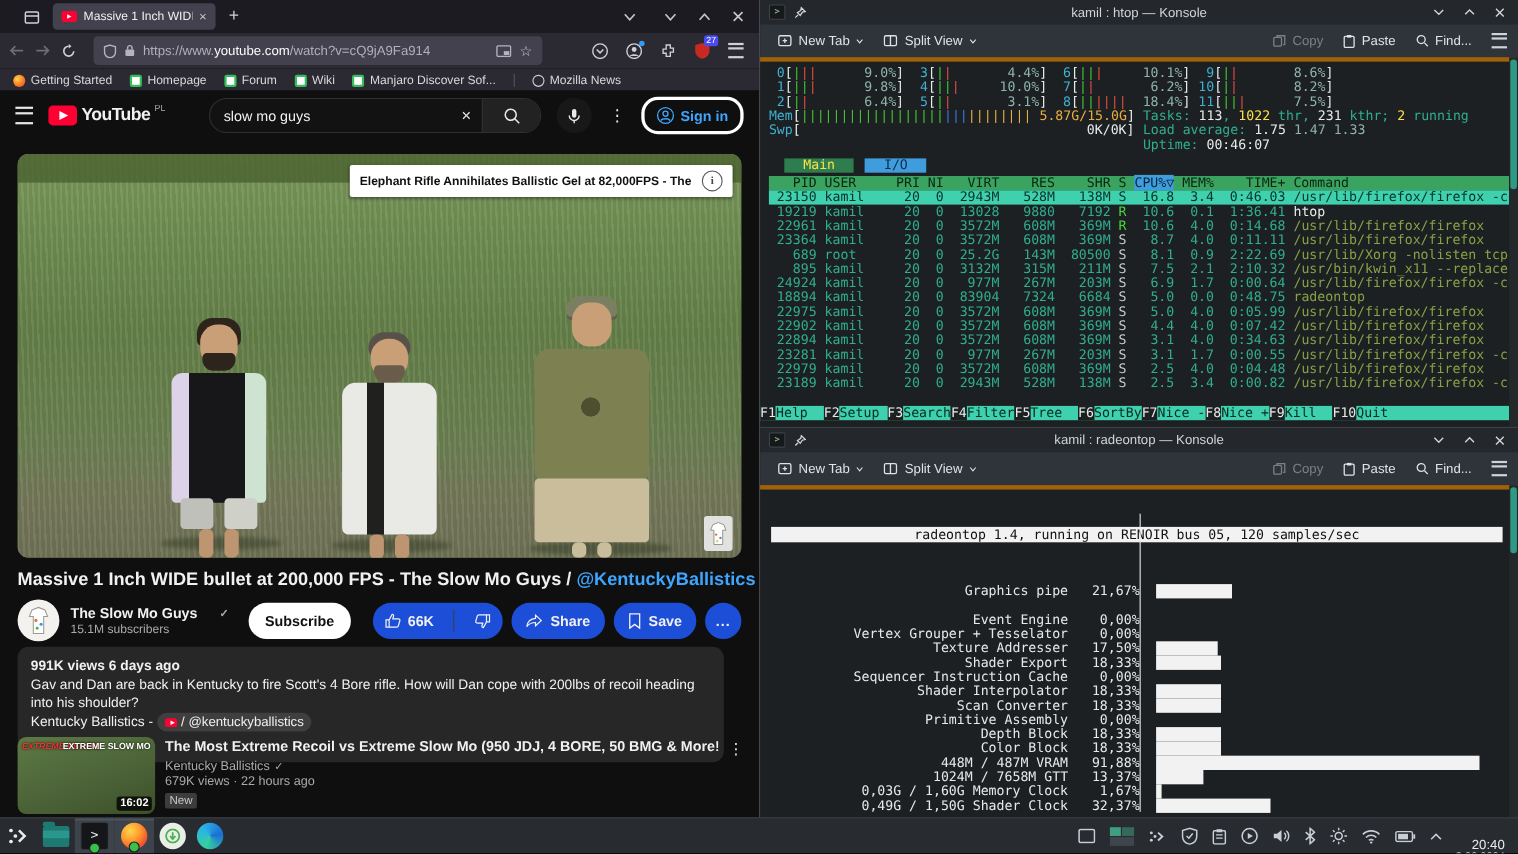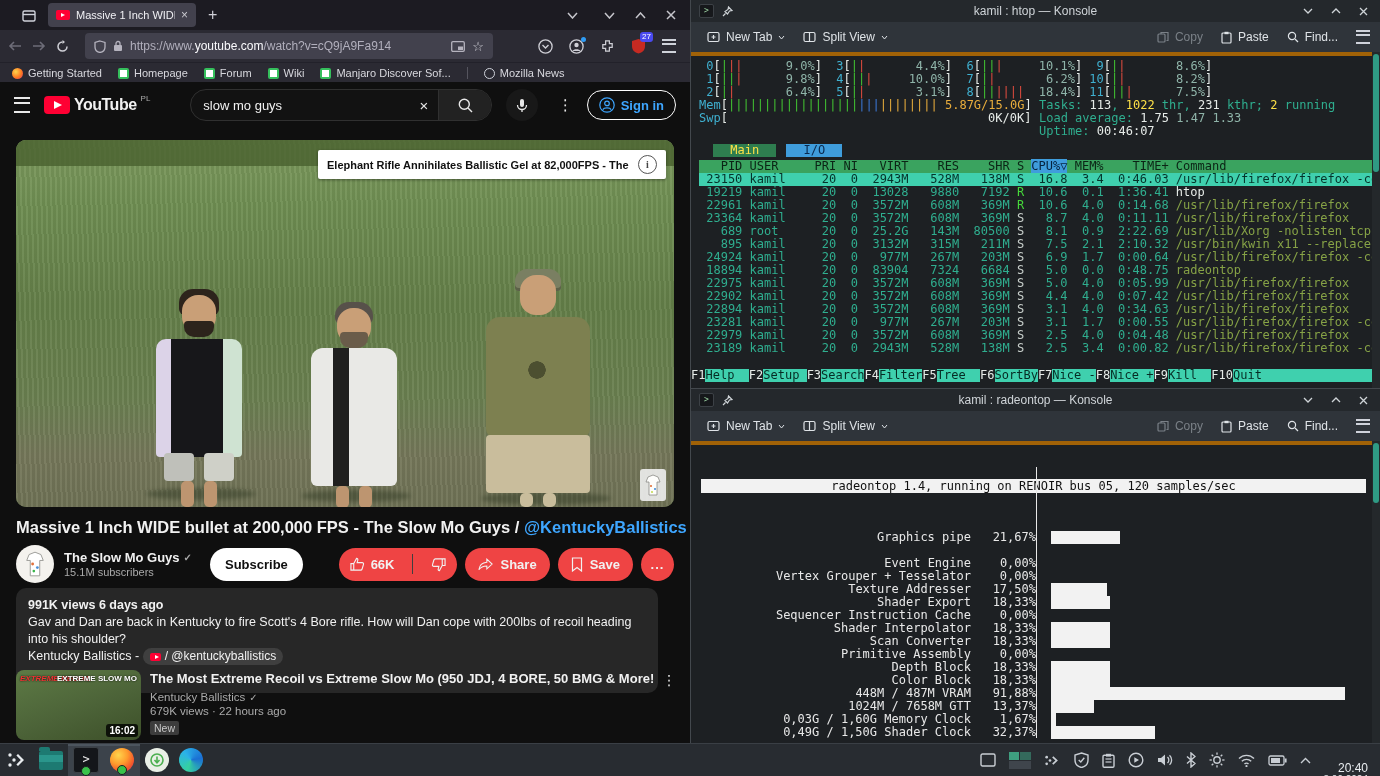--- a/index.html
+++ b/index.html
@@ -50,21 +50,21 @@
   .yt-play{width:26px;height:18px;background:#f03;border-radius:4px;position:relative;}
   .yt-play::after{content:"";position:absolute;left:10px;top:4.5px;border-left:8px solid #fff;border-top:4.5px solid transparent;border-bottom:4.5px solid transparent;}
   .yt-word{font-size:16px;font-weight:700;letter-spacing:-0.5px;}
   .yt-pl{font-size:8px;color:#aaa;margin-top:-2px}
   .yt-search{margin-left:26px;display:flex;align-items:center;height:30px;flex:0 0 300px;border:1px solid #303030;border-radius:16px;overflow:hidden;background:#121212;}
   .yt-search input{flex:1;background:transparent;border:none;outline:none;color:#f1f1f1;font-size:13px;padding:0 12px;font-family:"Liberation Sans",sans-serif;}
   .yt-clear{color:#e8e8e8;font-size:15px;padding:0 10px;}
   .yt-sbtn{width:52px;height:100%;background:#222;border-left:1px solid #303030;display:flex;align-items:center;justify-content:center;}
   .yt-mic{width:32px;height:32px;border-radius:50%;background:#181818;display:flex;align-items:center;justify-content:center;}
   .yt-kebab{margin-left:auto;color:#e8e8e8;font-size:15px;}
-  .yt-signin{display:flex;align-items:center;gap:6px;border:1px solid #ffffff;border-radius:15px;height:28px;padding:0 11px;color:#3ea6ff;font-size:13px;font-weight:600;}
+  .yt-signin{display:flex;align-items:center;gap:6px;border:3px solid #ffffff;border-radius:15px;height:28px;padding:0 11px;color:#3ea6ff;font-size:13px;font-weight:600;}
 
   .player{position:absolute;left:16px;top:58px;width:658px;height:367px;border-radius:10px;overflow:hidden;background:#56713f;}
   .scene{position:absolute;inset:0;background:
     linear-gradient(180deg,#7d9a5e 0%,#6f8e52 18%,#647f49 45%,#6a8050 70%,#75775a 86%,#6f7255 100%);}
   .scene::before{content:"";position:absolute;inset:0;background:repeating-linear-gradient(88deg,rgba(255,255,255,0.05) 0 2px,rgba(0,0,0,0.05) 2px 5px);}
   .treeline{position:absolute;left:0;right:0;top:0;height:26px;background:#49602e;opacity:.8;}
   .pshadow{position:absolute;background:rgba(30,40,20,.35);border-radius:50%;filter:blur(2px);}
   .fig{position:absolute;}
   .head{position:absolute;left:50%;transform:translateX(-50%);width:34px;height:40px;border-radius:16px;background:#c99f77;}
   .hair{position:absolute;left:50%;transform:translateX(-50%);top:-6px;width:38px;height:22px;border-radius:14px 14px 6px 6px;background:#2d241c;}
@@ -74,26 +74,26 @@
   .overlaycard{position:absolute;top:10px;right:8px;background:#fff;border-radius:2px;display:flex;align-items:center;gap:8px;padding:5px 9px;max-width:330px;box-shadow:0 1px 3px rgba(0,0,0,.4);}
   .overlaycard .otxt{font-size:11px;font-weight:700;color:#111;white-space:nowrap;overflow:hidden;}
   .oinfo{flex:none;width:17px;height:17px;border:1.5px solid #555;border-radius:50%;color:#444;font-size:10px;font-weight:700;display:flex;align-items:center;justify-content:center;font-family:"Liberation Serif",serif;}
   .wmark{position:absolute;right:8px;bottom:6px;width:26px;height:32px;background:rgba(235,235,235,.92);border-radius:3px;display:flex;align-items:center;justify-content:center;}
 
   .vtitle{position:absolute;left:16px;top:436px;width:650px;font-size:16.5px;font-weight:700;line-height:19px;white-space:nowrap;}
   .vtitle .hnd{color:#3ea6ff;}
   .chrow{position:absolute;left:16px;top:463px;width:658px;display:flex;align-items:center;}
   .chav{width:38px;height:38px;border-radius:50%;background:#f4f2ee;display:flex;align-items:center;justify-content:center;}
   .chmeta{margin-left:10px;}
-  .chname{font-size:13px;font-weight:700;display:flex;align-items:center;gap:4px;}
+  .chname{font-size:13px;font-weight:700;display:flex;align-items:center;gap:20px;}
   .chk{color:#aaa;font-size:10px;}
   .chsubs{font-size:11px;color:#aaa;margin-top:1px;}
   .subbtn{margin-left:18px;background:#fff;color:#0f0f0f;font-size:13px;font-weight:600;border-radius:17px;height:33px;display:flex;align-items:center;padding:0 15px;}
   .acts{margin-left:auto;display:flex;align-items:center;gap:8px;}
-  .pill{background:#ef4444;border-radius:17px;height:33px;display:flex;align-items:center;padding:0 13px;font-size:13px;font-weight:600;gap:7px;color:#f1f1f1;}
+  .pill{background:#1d4ed8;border-radius:17px;height:33px;display:flex;align-items:center;padding:0 13px;font-size:13px;font-weight:600;gap:7px;color:#f1f1f1;}
   .likewrap{padding:0;}
   .likewrap .lk{display:flex;align-items:center;gap:6px;padding:0 11px;}
   .likesep{width:1px;height:20px;background:#3f3f3f;}
   .more{width:33px;justify-content:center;padding:0;font-weight:700;letter-spacing:1px;}
   .descbox{position:absolute;left:16px;top:506px;width:618px;background:#272727;border-radius:10px;padding:9px 12px;font-size:12.5px;line-height:17px;}
   .dmeta{font-weight:700;}
   .dchip{display:inline-flex;align-items:center;gap:4px;background:#3f3f3f;border-radius:9px;padding:0 7px;font-size:12px;height:17px;vertical-align:middle;}
   .dchip .ytfav{width:11px;height:8px;}
   .dmore{color:#e8e8e8;margin-top:2px;font-weight:600;}
   .related{position:absolute;left:16px;top:588px;width:660px;display:flex;gap:9px;}

